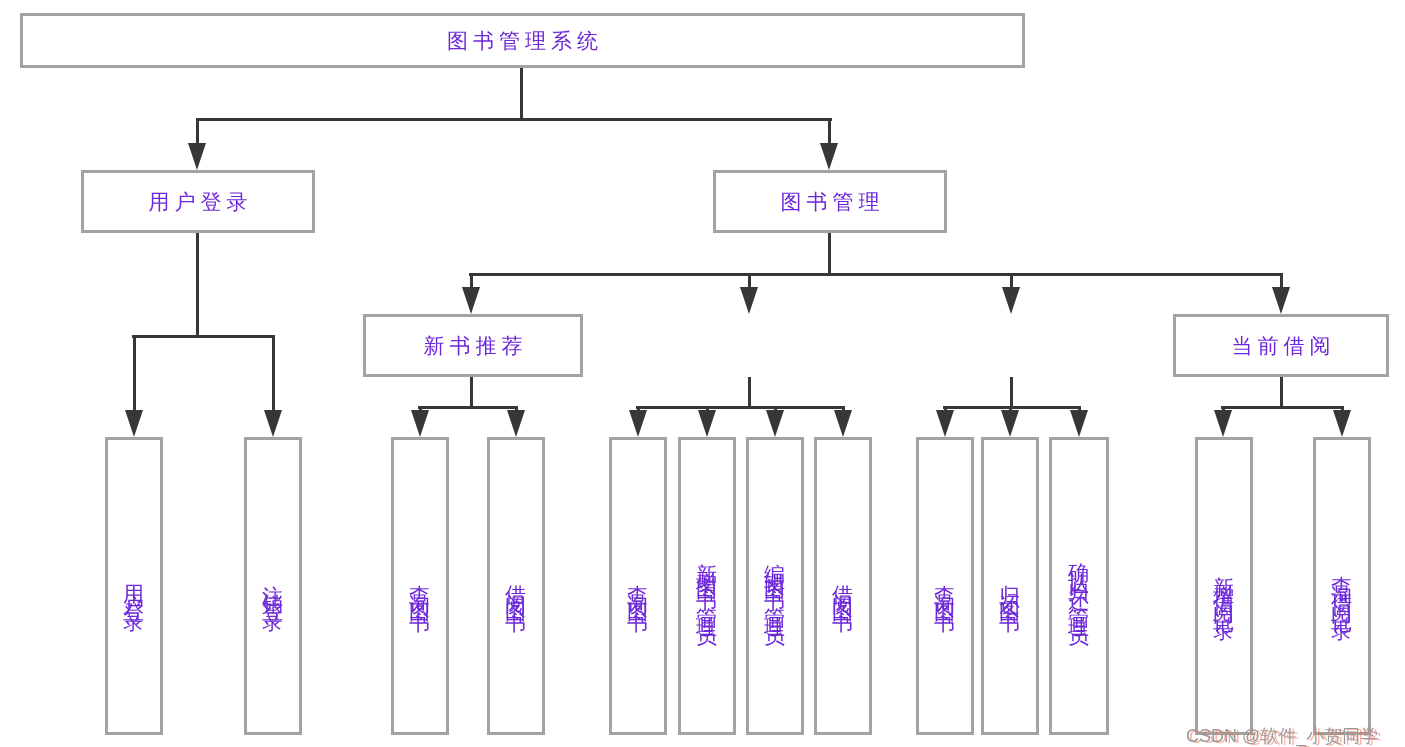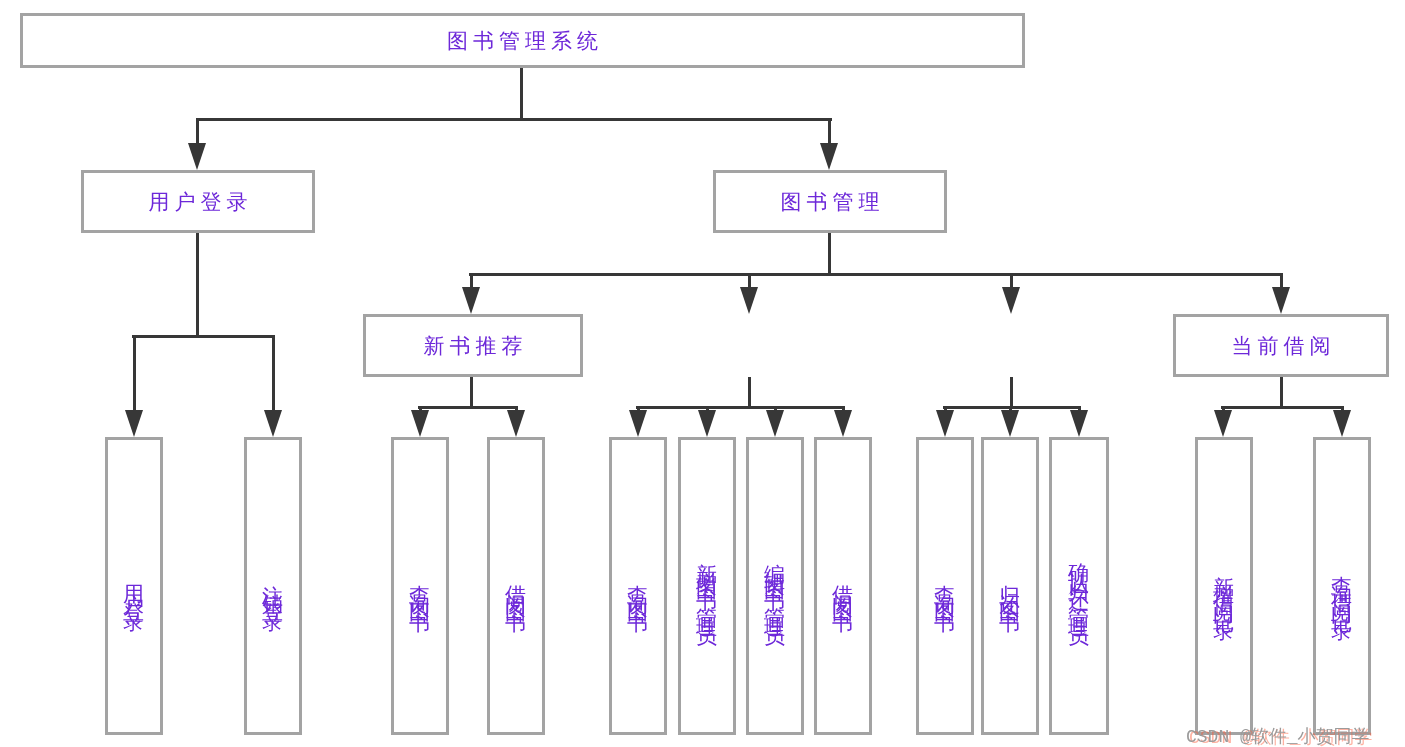--- a/index.html
+++ b/index.html
@@ -17,21 +17,21 @@
   
   .vl { font-size:21px; line-height:1; letter-spacing:9px;
         writing-mode:vertical-rl; text-orientation:upright; }
   
   .ln { position:absolute; background:#373737; }
   
   .ah { position:absolute; width:0; height:0;
         border-left:9px solid transparent; border-right:9px solid transparent;
         border-top:27px solid #373737; }
   .wm { position:absolute; left:1186px; top:724px; font-size:18px; white-space:nowrap;
-        color:#9b9b9b; text-shadow:3px 1px 0 rgba(252,85,49,0.45);font-family:Liberation Mono, monospace; }
+        color:#9b9b9b; text-shadow:3px 1px 0 rgba(252,85,49,0.45); }
 </style>
 </head>
 <body>
 
 <div class="canvas">
 
   <div class="box" style="left:20px;top:13px;width:1005px;height:55px;">
     <span class="hl">图书管理系统</span>
   </div>
 

